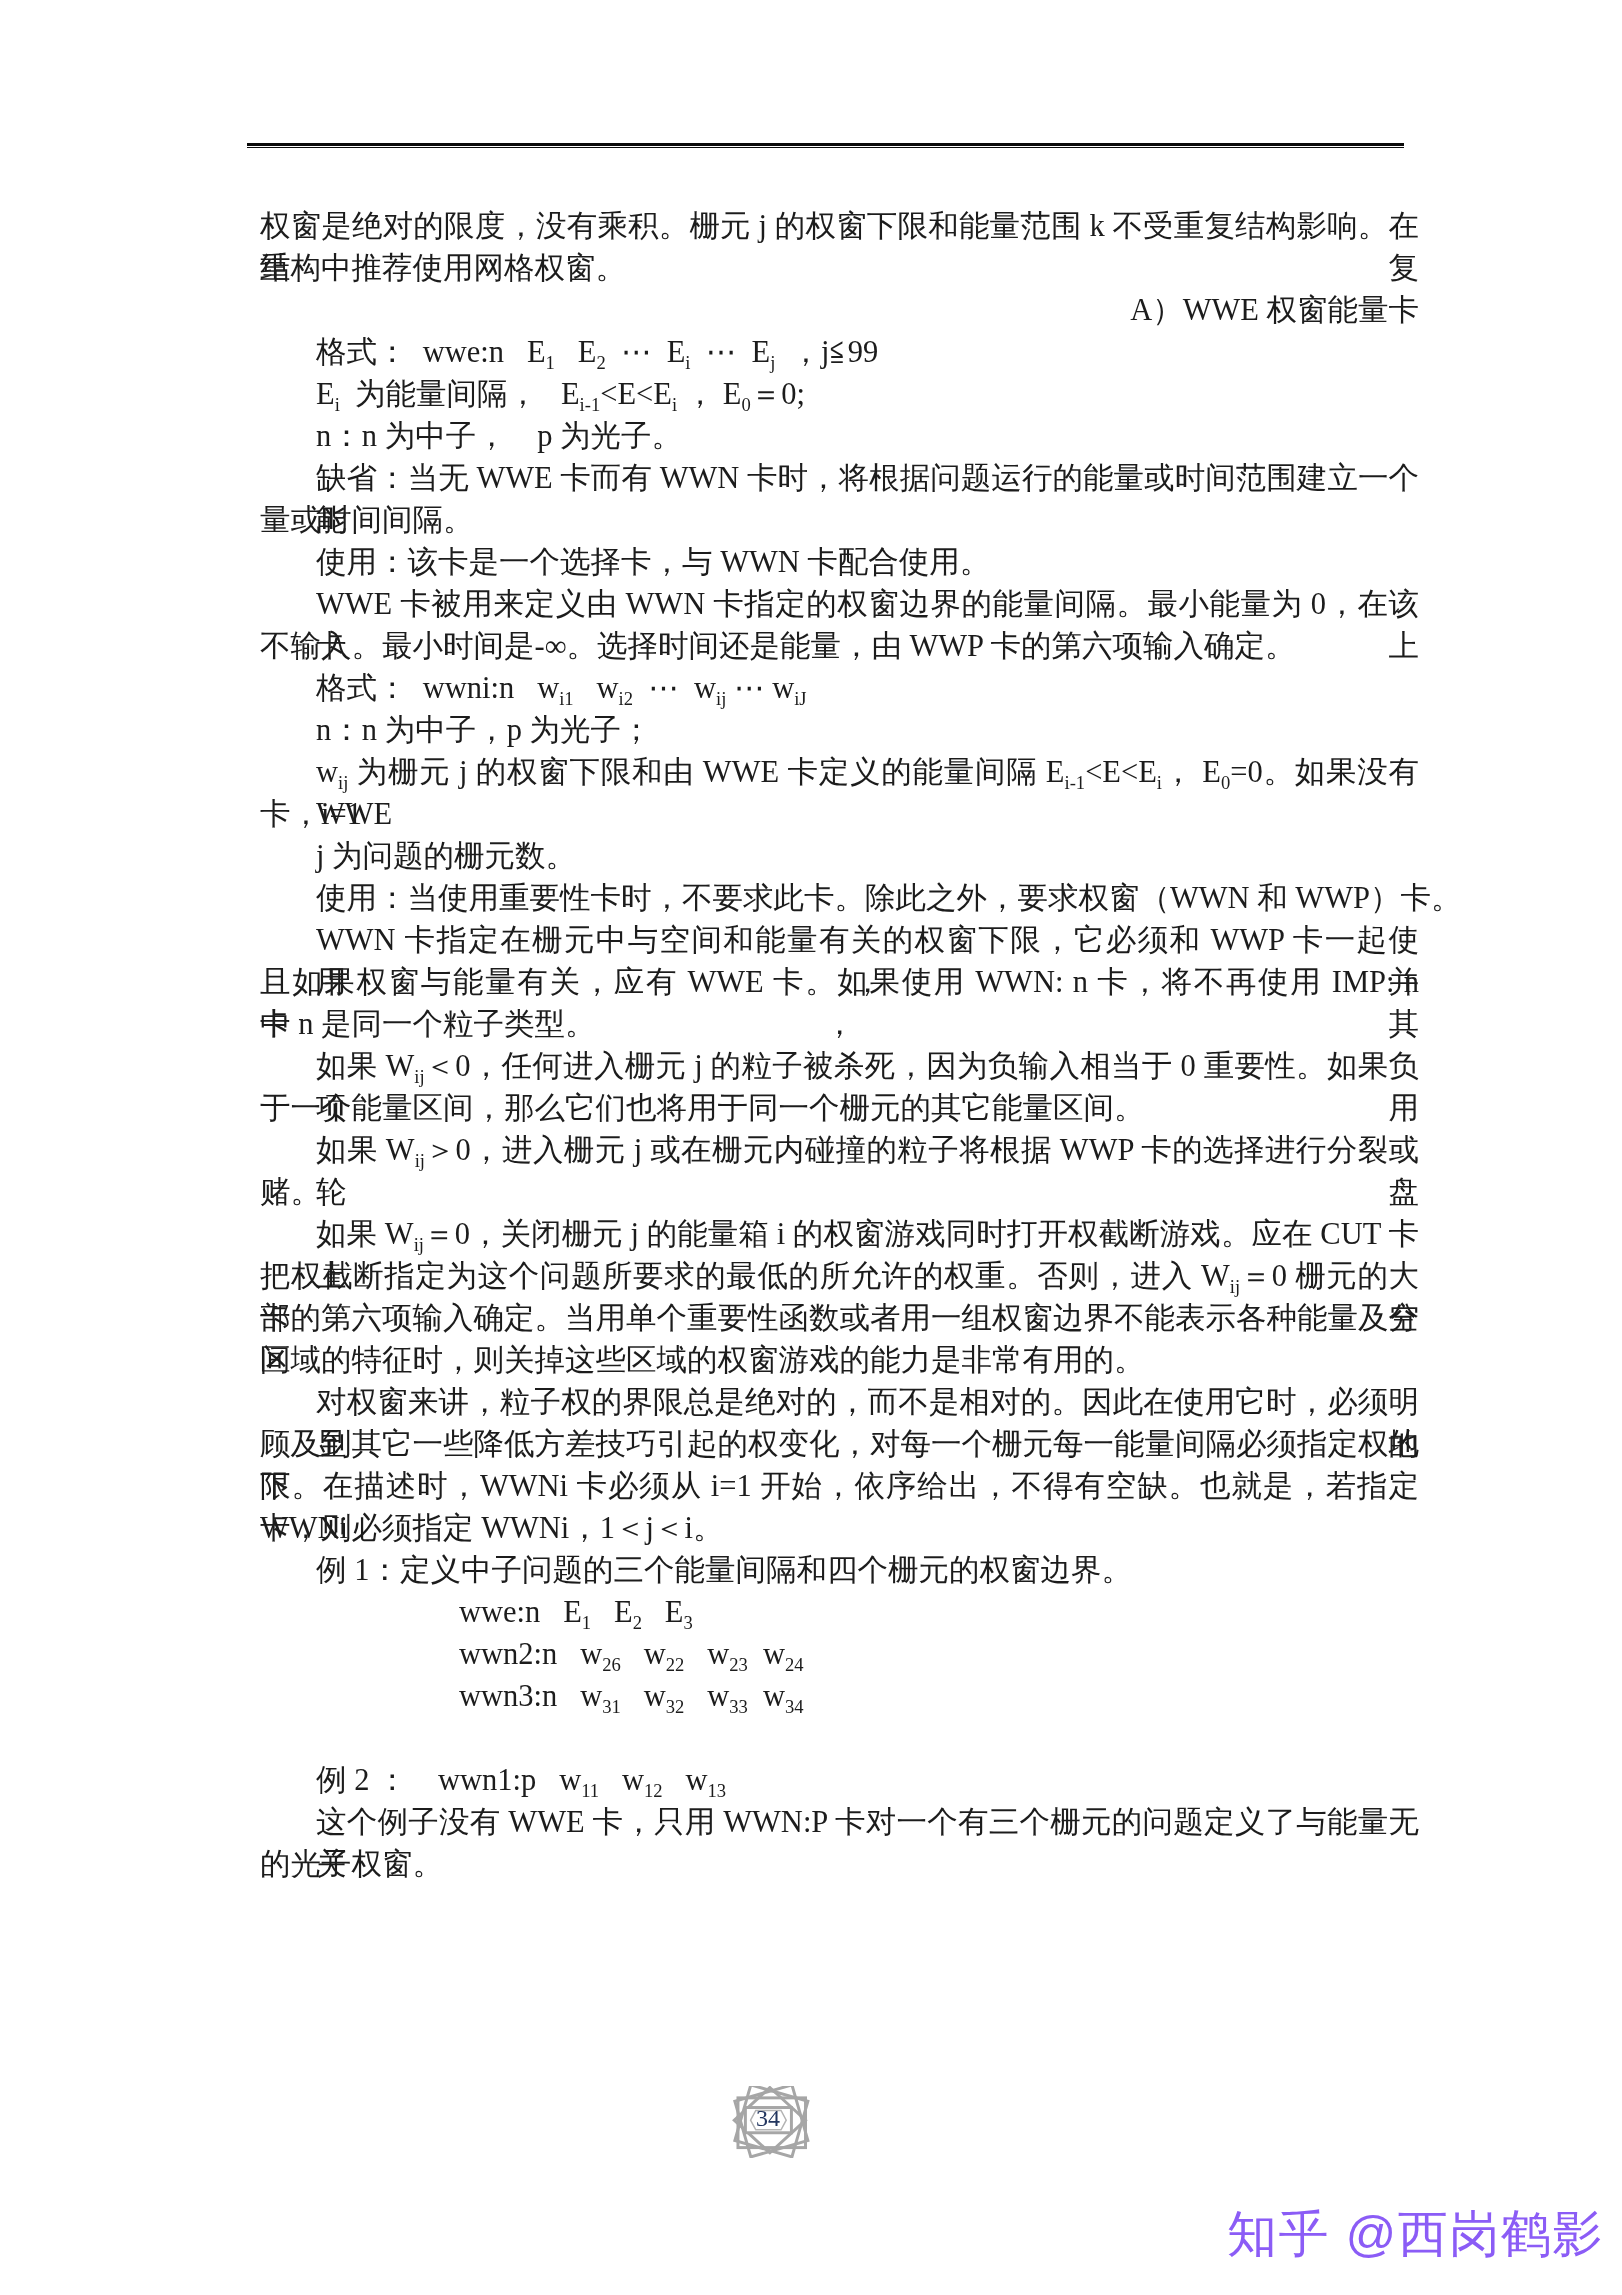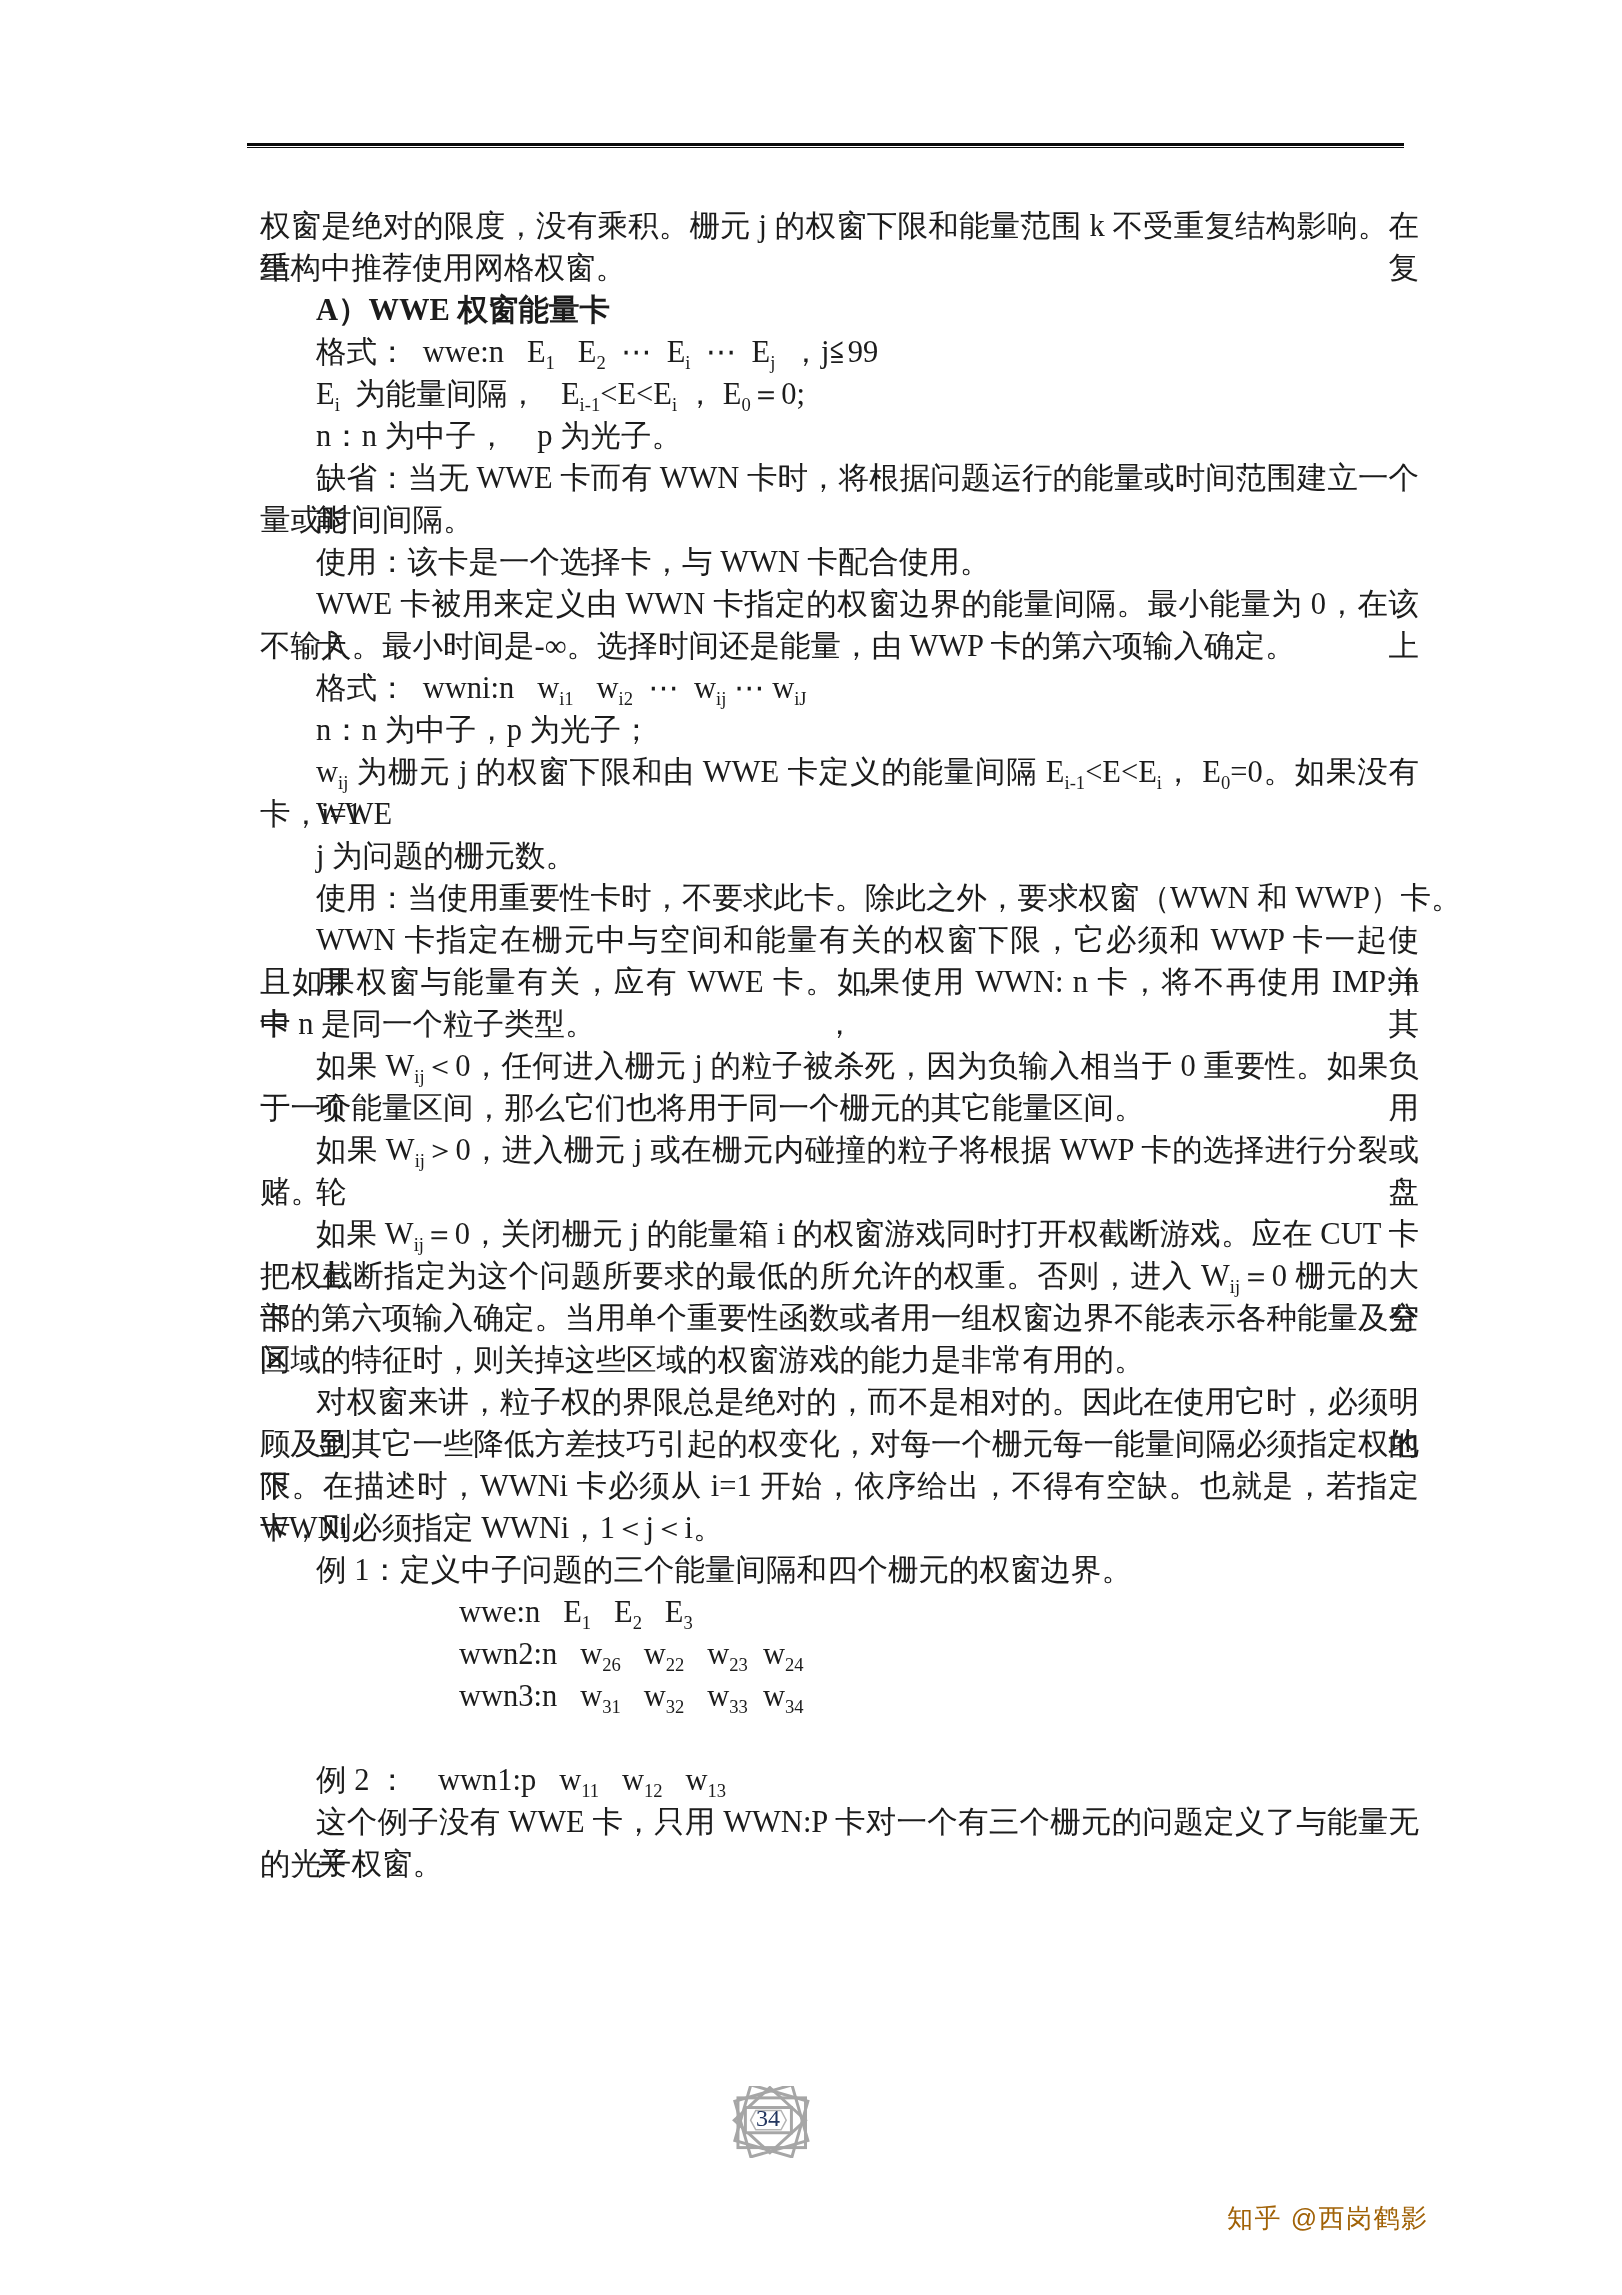--- a/index.html
+++ b/index.html
@@ -15,34 +15,34 @@
   }
   .content{
     position:absolute;left:260px;top:205px;width:1159px;
     font-size:30.5px;
   }
   .line{
     height:42px;line-height:42px;white-space:pre;
     width:100%;box-sizing:border-box;overflow:visible;
   }
   .line.justify{white-space:normal;text-align:justify;text-align-last:justify;}
-  .line.heading{font-weight:bold;}
+  .line.heading{font-weight:normal;text-align:right;}
   .ind-first{padding-left:56px;}
   .ind-code{padding-left:199px;}
   .line sub{font-size:18.6px;line-height:0;vertical-align:-7.4px;}
   .emblem{position:absolute;left:731px;top:2086px;width:80px;height:72px;}
   .emblem .num{
     position:absolute;left:0;top:19.3px;width:74px;text-align:center;
     font-size:24px;color:#23365f;line-height:27px;
     font-family:"Liberation Serif","DejaVu Serif",serif;
   }
   .watermark{
     position:absolute;left:1227px;top:2201px;
     font-family:"Liberation Sans","DejaVu Sans",sans-serif;
-    font-size:26px;color:#a16207;letter-spacing:1.5px;white-space:nowrap;
+    font-size:50px;color:#8b5cf6;letter-spacing:1.5px;white-space:nowrap;
   }
 </style>
 </head>
 <body>
 
 <div class="header-rule"></div>
 
 <div class="content">
     <div class="line body ind-margin justify">权窗是绝对的限度，没有乘积。栅元 j 的权窗下限和能量范围 k 不受重复结构影响。在重复</div>
     <div class="line body ind-margin">结构中推荐使用网格权窗。</div>

